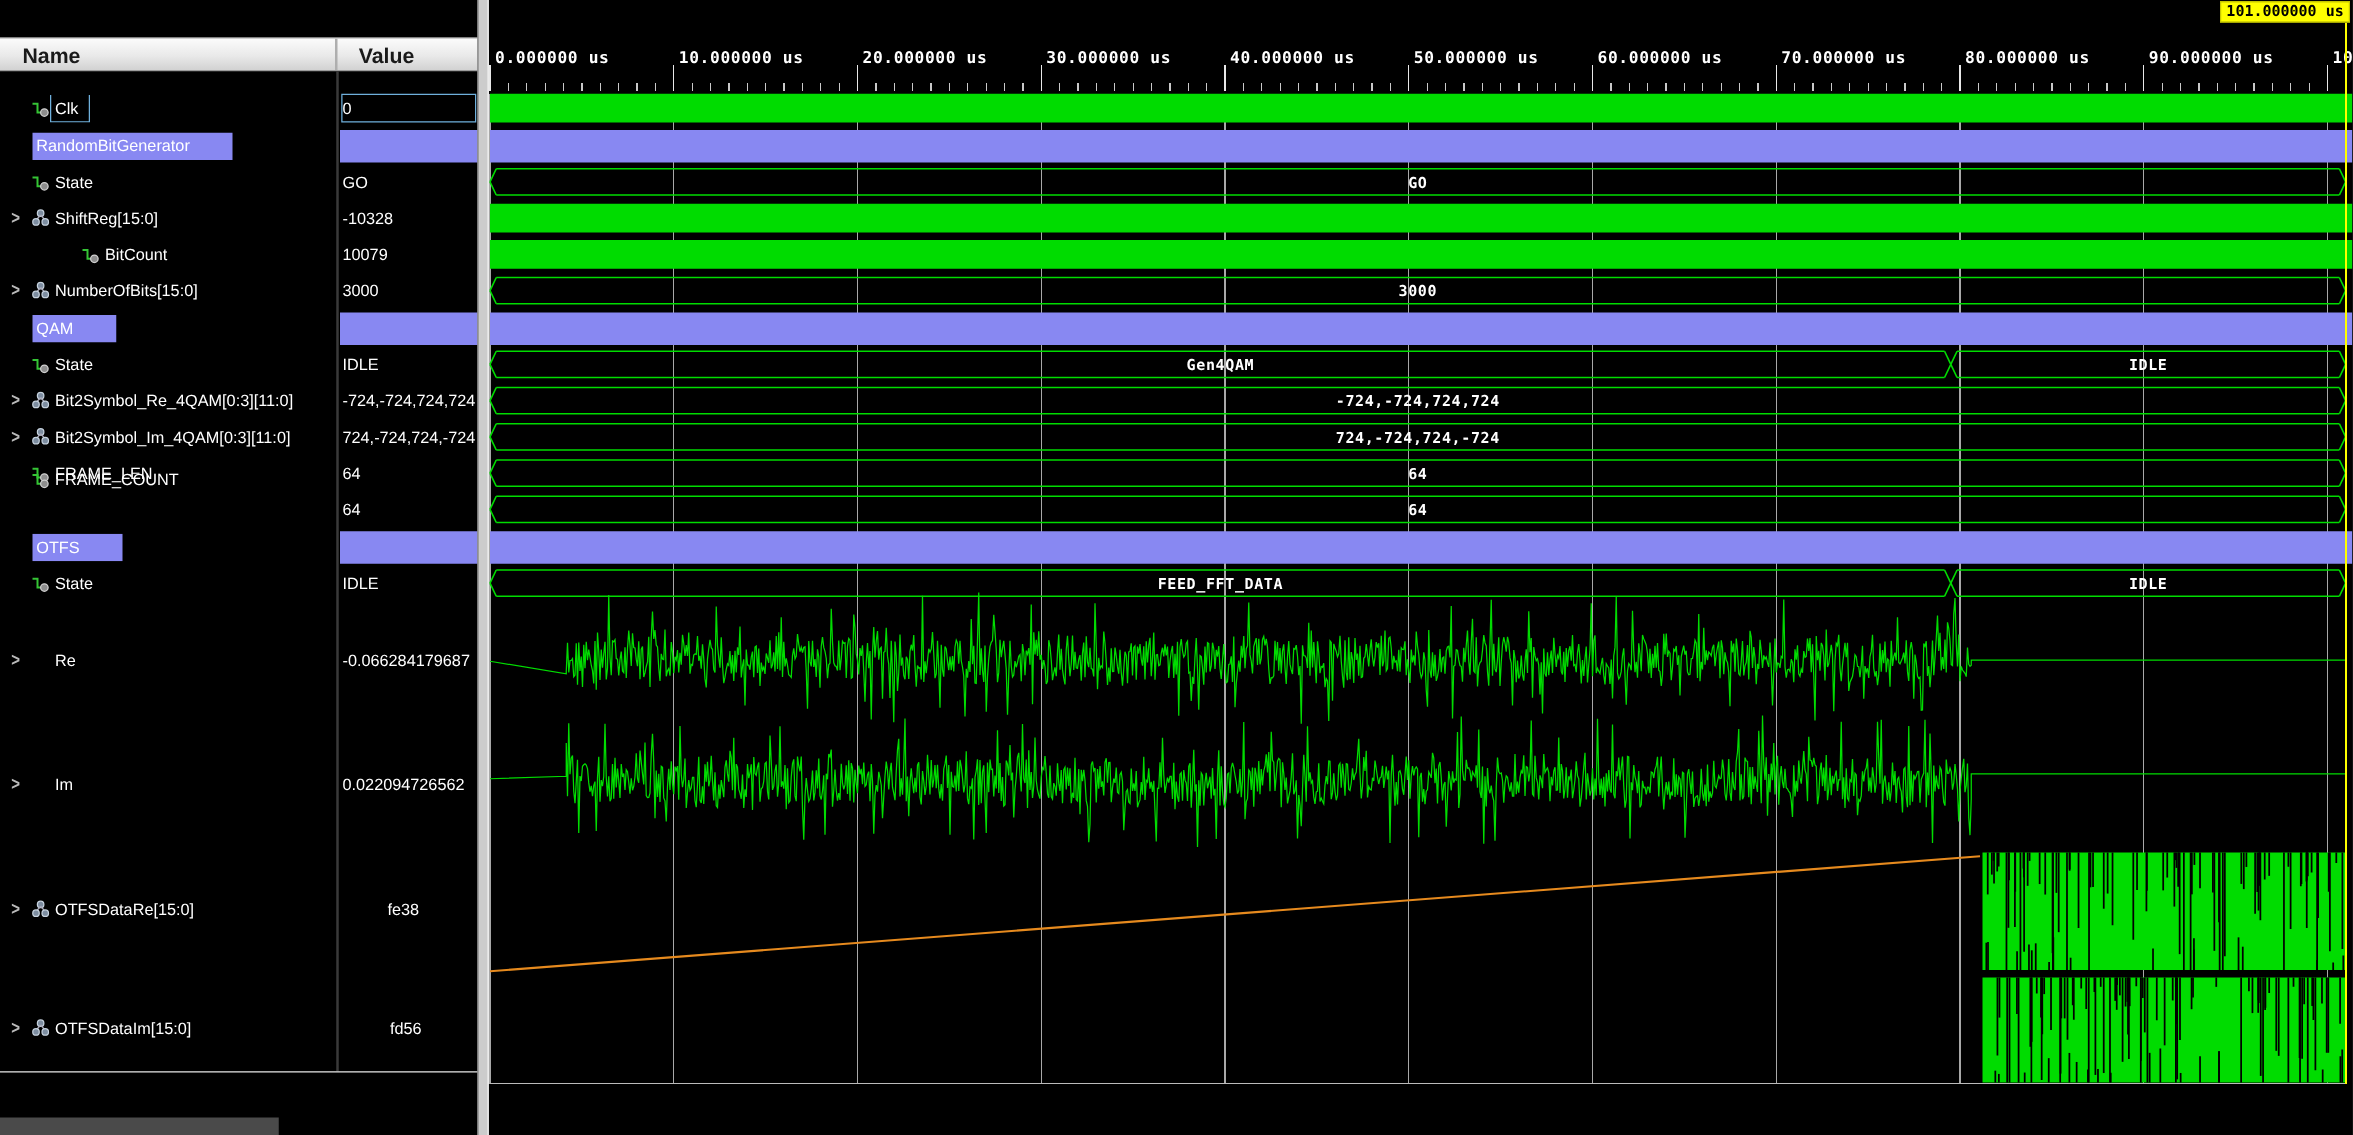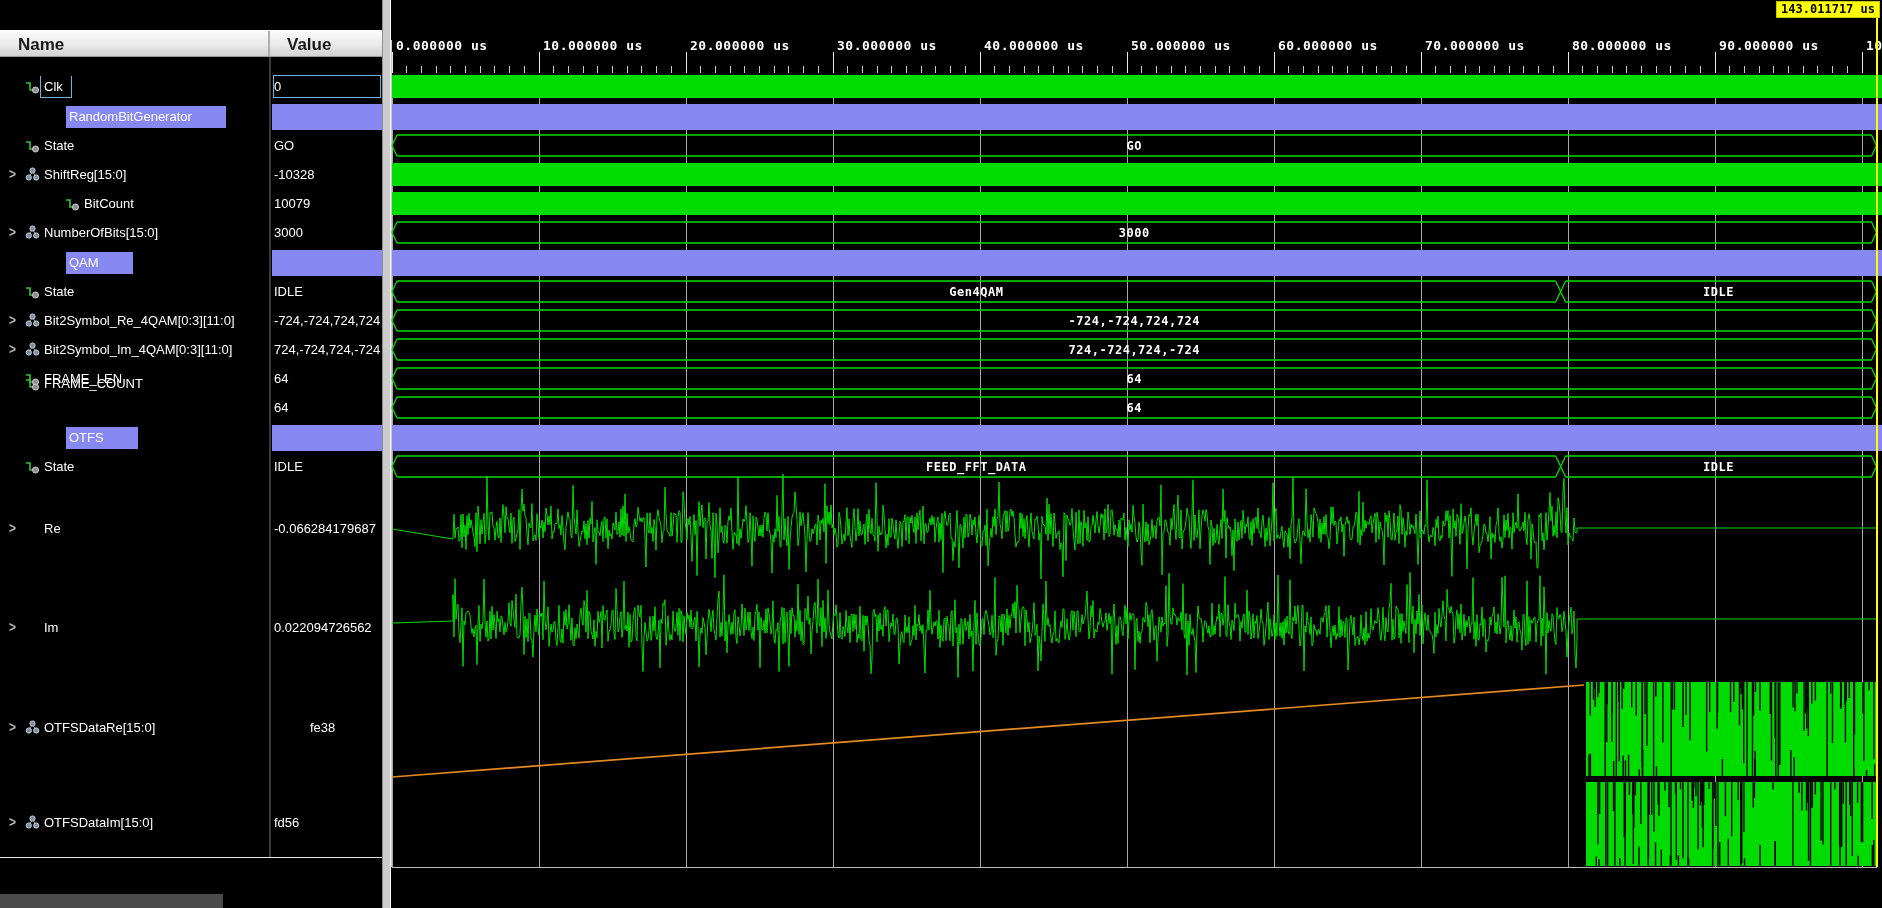--- a/index.html
+++ b/index.html
@@ -17,21 +17,21 @@
   #hdr-col-div{position:absolute;left:268px;top:31px;width:2px;height:25px;background:#aeaeae;}
   #name-col-divider{position:absolute;left:269px;top:57px;width:2px;height:800px;background:#3a3a3a;}
   #lp-bottom-line{position:absolute;left:0;top:857px;width:382px;height:1px;background:#e9e9e9;}
   #lp-scrollbar{position:absolute;left:0;top:894px;width:223px;height:14px;background:#4a4a4a;}
   .nrow{position:absolute;left:0;height:22px;width:268px;overflow:hidden;white-space:nowrap;}
   .nrow .arrow{position:absolute;left:9px;top:3px;color:#b9b9b9;font-size:12px;font-weight:bold;transform:scaleY(1.25);}
   .nrow .sig-icon{position:absolute;left:25px;top:3px;}
   .nrow .nm{position:absolute;left:44px;top:3px;color:#fff;font-size:13px;}
   .nrow .nm.noicon{left:44px;}
   .nrow .chip{position:absolute;left:26px;top:0px;height:22px;line-height:22px;color:#fff;
-              font-size:13px;background:#8888f2;padding:0 34px 0 3px;margin-left:40px;}
+              font-size:13px;background:#8888f2;padding:0 34px 0 3px;}
   .vrow{position:absolute;left:274px;width:107px;height:22px;overflow:hidden;white-space:nowrap;
         color:#fff;font-size:13px;line-height:22px;}
   .vdiv{position:absolute;left:272px;width:110px;background:#8888f2;}
   .selbox{position:absolute;border:1px solid #6fb0dc;box-sizing:border-box;}
   
   #splitter{position:absolute;left:382px;top:0;width:9px;height:908px;z-index:3;
             background:#cccccc;border-left:1px solid #8e8e8e;border-right:1px solid #f5f5f5;box-sizing:border-box;}
   
   #wave-svg{position:absolute;left:0;top:0;z-index:1;}
   #cursor-time-box{position:absolute;top:1px;right:2px;z-index:4;background:#ffff00;color:#000;
@@ -195,29 +195,29 @@
           <span class="arrow">&gt;</span>
           <svg width="15" height="15" class="sig-icon">
             <circle cx="7.5" cy="3.5" r="2.6" fill="#7d8da0" stroke="#c6d2de" stroke-width="1"></circle>
             <line x1="7.5" y1="5" x2="4" y2="9" stroke="#aab" stroke-width="1"></line>
             <line x1="7.5" y1="5" x2="11" y2="9" stroke="#aab" stroke-width="1"></line>
             <circle cx="3.8" cy="10.5" r="2.6" fill="#7d8da0" stroke="#c6d2de" stroke-width="1"></circle>
             <circle cx="11.2" cy="10.5" r="2.6" fill="#7d8da0" stroke="#c6d2de" stroke-width="1"></circle>
           </svg>
           <span class="nm">OTFSDataIm[15:0]</span>
         </div>
-        <div class="vrow" style="top: 811.5px;">fd56</div>
+        <div class="vrow" style="top: 811.5px; margin-left: 38px;">fd56</div>
       </div>
     <div id="lp-bottom-line"></div>
     <div id="lp-scrollbar"></div>
   </div>
 
   <div id="splitter"></div>
 
-  <div id="cursor-time-box">143.011717 us</div>
+  <div id="cursor-time-box">101.000000 us</div>
 
   <svg id="wave-svg" width="1882" height="908">
       <g>
         <line x1="392" y1="75" x2="392" y2="867" stroke="#a8a8a8" stroke-width="1" shape-rendering="crispEdges"></line>
         <line x1="539" y1="75" x2="539" y2="867" stroke="#a8a8a8" stroke-width="1" shape-rendering="crispEdges"></line>
         <line x1="686" y1="75" x2="686" y2="867" stroke="#a8a8a8" stroke-width="1" shape-rendering="crispEdges"></line>
         <line x1="833" y1="75" x2="833" y2="867" stroke="#a8a8a8" stroke-width="1" shape-rendering="crispEdges"></line>
         <line x1="980" y1="75" x2="980" y2="867" stroke="#a8a8a8" stroke-width="1" shape-rendering="crispEdges"></line>
         <line x1="1127" y1="75" x2="1127" y2="867" stroke="#a8a8a8" stroke-width="1" shape-rendering="crispEdges"></line>
         <line x1="1274" y1="75" x2="1274" y2="867" stroke="#a8a8a8" stroke-width="1" shape-rendering="crispEdges"></line>

